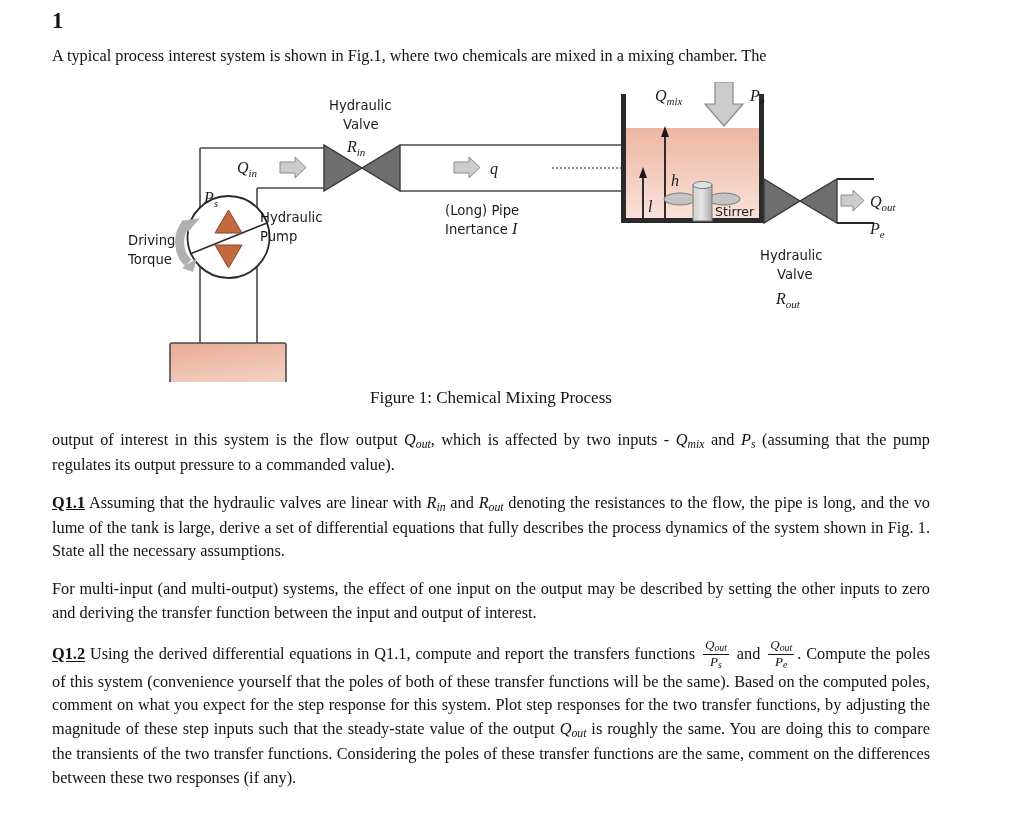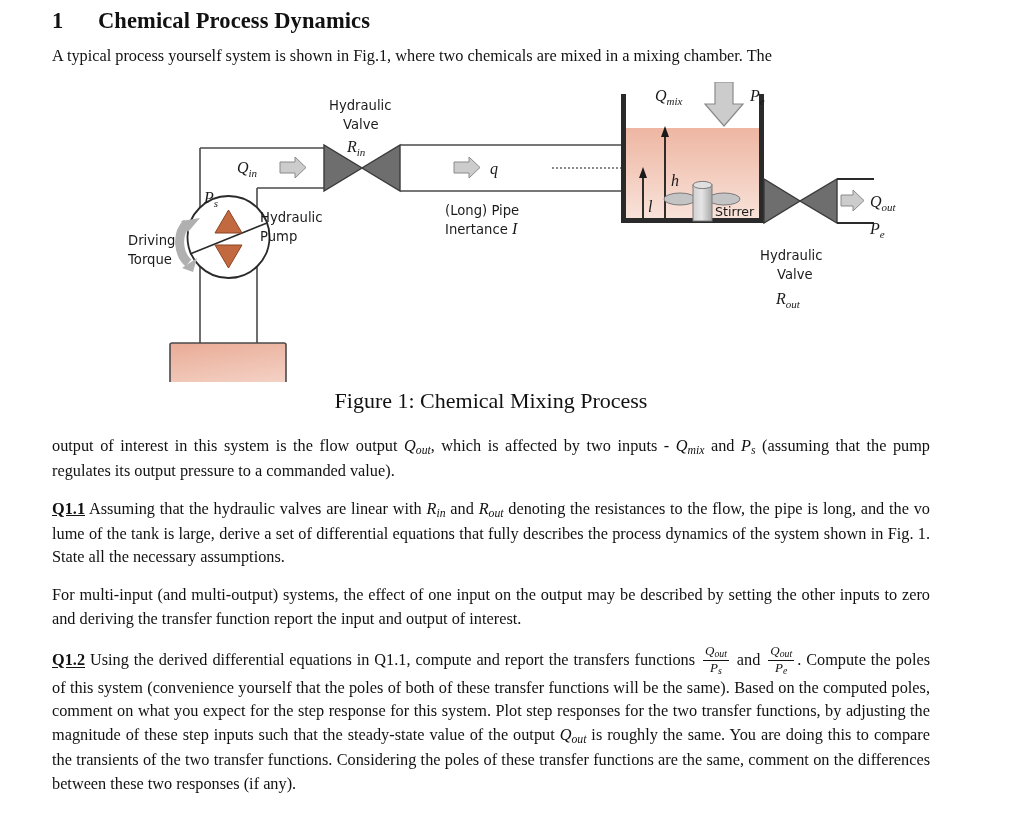--- a/index.html
+++ b/index.html
@@ -77,21 +77,21 @@
 
   
   .figure-wrap {
     position: relative;
     width: 878px;
     height: 300px;
     margin: 2px 0 0 0;
   }
   .figure-caption {
     text-align: center;
-    font-size: 22px;
+    font-size: 17px;
     margin: 6px 0 20px 0;
   }
   svg.diagram { display: block; }
 
   .lbl {
     font-family: "DejaVu Sans", "Liberation Sans", sans-serif;
     font-size: 13.2px;
     fill: #1a1a1a;
   }
   .lbl-sm {
@@ -113,25 +113,24 @@
   }
 </style>
 </head>
 <body>
 
 <div class="page">
   <div class="content">
 
     <h1 class="sec-heading">
       <span class="sec-num">1</span>
-      <span class="sec-title">Chemical Process Dynamics</span>
     </h1>
 
     <p class="body nojust">
-      <span>A typical process yourself system is shown in Fig.1, where two chemicals are mixed in a mixing chamber. The</span>
+      <span>A typical process interest system is shown in Fig.1, where two chemicals are mixed in a mixing chamber. The</span>
     </p>
 
     <div class="figure-wrap">
       <svg class="diagram" width="878" height="300" viewBox="0 0 878 300">
         <defs>
           <linearGradient id="fluidTank" x1="0" y1="0" x2="0" y2="1">
             <stop offset="0%" stop-color="#eeb6a2"></stop>
             <stop offset="100%" stop-color="#f9e4dc"></stop>
           </linearGradient>
           <linearGradient id="fluidRes" x1="0" y1="0" x2="0.25" y2="1">
@@ -253,21 +252,21 @@
 
     <p class="body">
       <span>output of interest in this system is the flow output </span><span class="mi"><span>Q</span><span class="sub">out</span></span><span>, which is affected by two inputs - </span><span class="mi"><span>Q</span><span class="sub">mix</span></span><span> and </span><span class="mi"><span>P</span><span class="sub">s</span></span><span> (assuming that the pump regulates its output pressure to a commanded value).</span>
     </p>
 
     <p class="body">
       <span class="b">Q1.1</span><span> Assuming that the hydraulic valves are </span><span class="it">linear</span><span> with </span><span class="mi"><span>R</span><span class="sub">in</span></span><span> and </span><span class="mi"><span>R</span><span class="sub">out</span></span><span> denoting the resistances to the flow, the pipe is </span><span class="it">long</span><span>, and the vo lume of the tank is </span><span class="it">large</span><span>, derive a set of differential equations that fully describes the process dynamics of the system shown in Fig. 1. State all the necessary assumptions.</span>
     </p>
 
     <p class="body">
-      <span>For multi-input (and multi-output) systems, the effect of one input on the output may be described by setting the other inputs to zero and deriving the transfer function report the input and output of interest.</span>
+      <span>For multi-input (and multi-output) systems, the effect of one input on the output may be described by setting the other inputs to zero and deriving the transfer function between the input and output of interest.</span>
     </p>
 
     <p class="body">
       <span class="b">Q1.2</span><span> Using the derived differential equations in Q1.1, compute and report the transfers functions </span><span class="frac"><span class="num"><span>Q</span><span class="s">out</span></span><span class="den"><span>P</span><span class="s">s</span></span></span><span> and </span><span class="frac"><span class="num"><span>Q</span><span class="s">out</span></span><span class="den"><span>P</span><span class="s">e</span></span></span><span>. Compute the poles of this system (convenience yourself that the poles of both of these transfer functions will be the same). Based on the computed poles, comment on what you expect for the step response for this system. Plot step responses for the two transfer functions, by adjusting the magnitude of these step inputs such that the steady-state value of the output </span><span class="mi"><span>Q</span><span class="sub">out</span></span><span> is roughly the same. You are doing this to compare the transients of the two transfer functions. Considering the poles of these transfer functions are the same, comment on the differences between these two responses (if any).</span>
     </p>
 
   </div>
 </div>
 
 </body></html>

